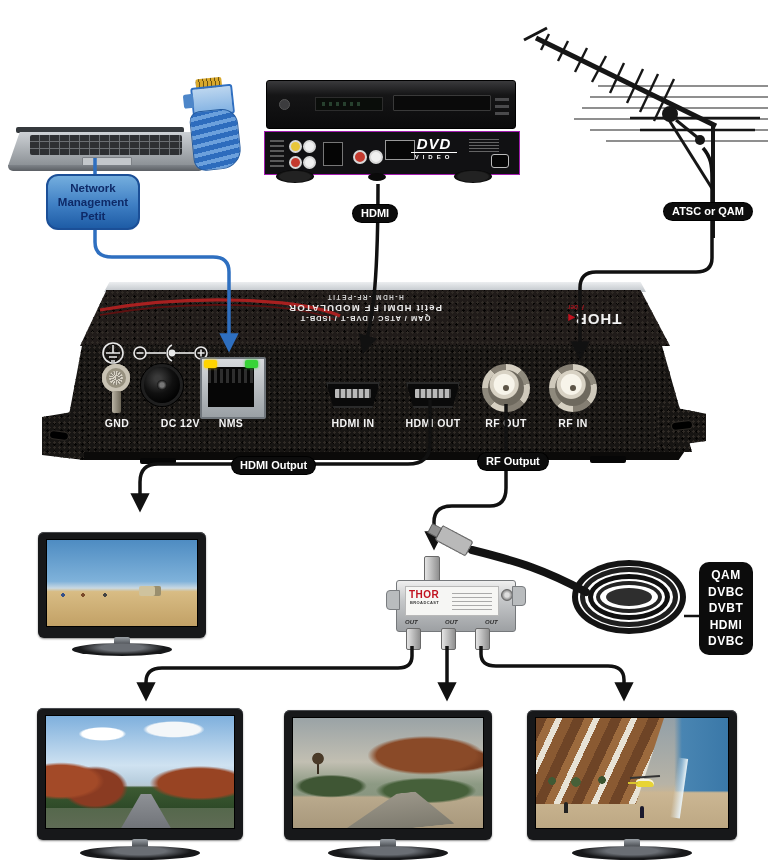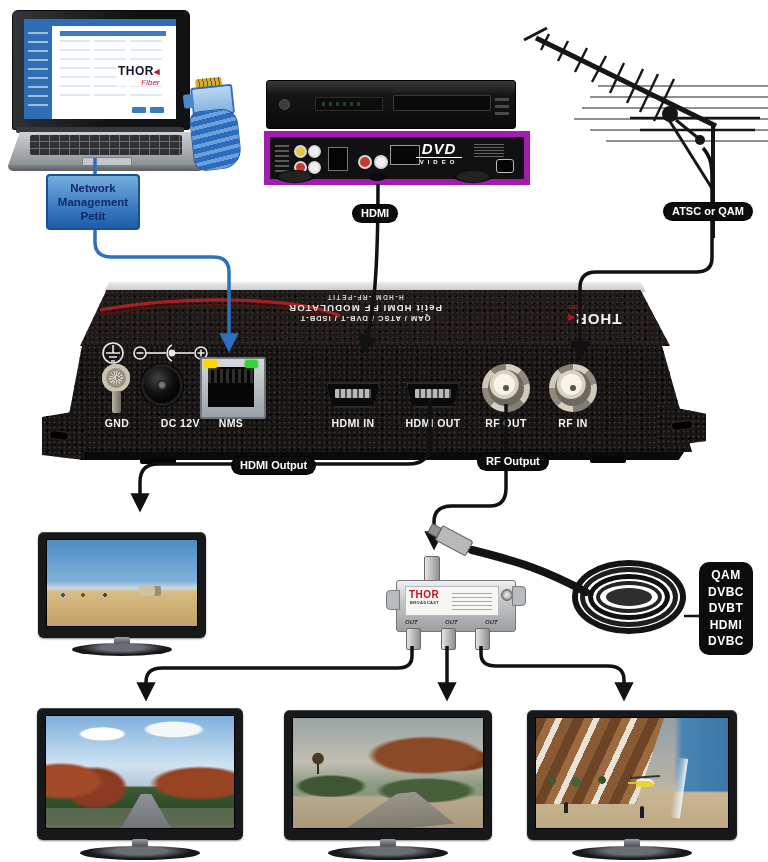--- a/index.html
+++ b/index.html
@@ -6,21 +6,21 @@
   #canvas{position:relative;width:768px;height:862px;background:#fff;overflow:hidden;
           font-family:"Liberation Sans",sans-serif;}
   .abs{position:absolute;}
   
   .pill{position:absolute;z-index:6;background:#0c0c0c;color:#fff;font-weight:bold;
         font-size:11px;line-height:13px;border-radius:10px;padding:2px 8px;text-align:center;
         white-space:nowrap;box-shadow:0 0 0 1px #000;}
   
   .nms-label{position:absolute;z-index:6;left:46px;top:174px;width:78px;
         background:linear-gradient(180deg,#74aede 0%,#3f7fc4 55%,#1e5ca6 100%);
-        border:2px solid #1b4f97;border-radius:4px;color:#0e2a68;font-weight:bold;
+        border:2px solid #1b4f97;border-radius:12px;color:#0e2a68;font-weight:bold;
         font-size:11.5px;line-height:14px;text-align:center;padding:5px 6px;}
   
   .standards{position:absolute;z-index:6;left:699px;top:562px;width:54px;height:88px;
         background:#0c0c0c;border-radius:10px;color:#fff;font-weight:bold;font-size:12px;
         line-height:16.5px;text-align:center;padding-top:5px;letter-spacing:.5px;}
   
   .mod-face{position:absolute;z-index:2;background-color:#171513;
         background-image:radial-gradient(#302b26 1px,transparent 1.3px),
                          radial-gradient(#050403 1px,transparent 1.3px);
         background-size:5px 5px,7px 7px;background-position:0 0,2px 3px;}
@@ -51,38 +51,20 @@
   .thor-red{color:#c1121f;}
   .tinybars{background:repeating-linear-gradient(180deg,#e0e8f0 0 2px,transparent 2px 9px);}
   svg{display:block;}
 </style>
 </head>
 <body>
 
 <div id="canvas">
 
   <div class="abs" style="left:8px;top:8px;width:196px;height:160px;z-index:2;">
-    <div class="abs" style="left:4px;top:2px;width:176px;height:118px;background:linear-gradient(100deg,#33373b,#101214 60%);border-radius:6px 6px 2px 2px;border:1px solid #0a0b0c;">
-      <div class="abs" style="left:11px;top:8px;width:152px;height:100px;background:#fff;overflow:hidden;">
-        <div class="abs" style="left:0;top:0;width:100%;height:7px;background:#2f6db5;"></div>
-        <div class="abs" style="left:0;top:7px;width:28px;height:93px;background:#2f6db5;">
-          <div class="abs tinybars" style="left:4px;top:6px;width:20px;height:80px;opacity:.65;"></div>
-        </div>
-        <div class="abs" style="left:36px;top:12px;width:106px;height:5px;background:#3a7cc4;"></div>
-        <div class="abs tinybars" style="left:36px;top:21px;width:30px;height:58px;"></div>
-        <div class="abs tinybars" style="left:70px;top:21px;width:32px;height:58px;"></div>
-        <div class="abs tinybars" style="left:106px;top:21px;width:32px;height:58px;"></div>
-        <div class="abs" style="left:108px;top:88px;width:14px;height:6px;background:#3a7cc4;border-radius:1px;"></div>
-        <div class="abs" style="left:126px;top:88px;width:14px;height:6px;background:#3a7cc4;border-radius:1px;"></div>
-        <div class="abs" style="left:92px;top:42px;text-align:center;background:rgba(255,255,255,.85);padding:0 2px;">
-          <span style="font-weight:900;font-size:12px;color:#15152e;letter-spacing:.5px;">THOR</span><span class="thor-red" style="font-weight:900;font-size:11px;">◂</span>
-          <div class="thor-red" style="font-style:italic;font-size:8px;line-height:7px;text-align:right;">Fiber</div>
-        </div>
-      </div>
-    </div>
     <div class="abs" style="left:8px;top:119px;width:168px;height:6px;background:#35393d;border-radius:2px;"></div>
     <div class="abs" style="left:0;top:124px;width:196px;height:34px;background:linear-gradient(#cdd1d5,#8b9095);clip-path:polygon(6% 0,94% 0,100% 100%,0 100%);">
       <div class="abs" style="left:22px;top:3px;width:152px;height:20px;background:#2e3033;background-image:repeating-linear-gradient(90deg,transparent 0 9px,#6b6f73 9px 10px),repeating-linear-gradient(0deg,transparent 0 6px,#6b6f73 6px 7px);border-radius:2px;"></div>
       <div class="abs" style="left:74px;top:25px;width:48px;height:7px;background:#c3c7cb;border:1px solid #7e8287;border-radius:1px;"></div>
     </div>
     <div class="abs" style="left:0;top:157px;width:196px;height:6px;background:linear-gradient(#7e8389,#5b5f64);border-radius:0 0 5px 5px;"></div>
   </div>
 
   <div class="abs" style="left:184px;top:78px;width:56px;height:92px;z-index:2;transform:rotate(-6deg);">
     <div class="abs" style="left:16px;top:0;width:26px;height:10px;background:repeating-linear-gradient(90deg,#d9a92c 0 3px,#6e5410 3px 4px);border-radius:2px 2px 0 0;"></div>
@@ -91,21 +73,21 @@
     <div class="abs" style="left:6px;top:32px;width:46px;height:58px;background:repeating-linear-gradient(172deg,#2d6cbd 0 5px,#6ba0dc 5px 9px);border-radius:10px 16px 20px 12px;border:1px solid #235a9e;"></div>
   </div>
 
   <div class="abs" style="left:262px;top:78px;width:258px;height:110px;z-index:2;">
     <div class="abs" style="left:4px;top:2px;width:248px;height:47px;background:linear-gradient(180deg,#3a3a3c 0%,#151516 30%,#0b0b0c 100%);border-radius:3px;border:1px solid #000;">
       <div class="abs" style="left:12px;top:18px;width:9px;height:9px;border-radius:50%;background:#3c3c3e;border:1px solid #555;"></div>
       <div class="abs" style="left:48px;top:16px;width:66px;height:12px;background:#0a0d0a;border:1px solid #2c2c2c;background-image:repeating-linear-gradient(90deg,#27402e 0 3px,transparent 3px 7px);background-size:60% 4px;background-repeat:no-repeat;background-position:6px 4px;"></div>
       <div class="abs" style="left:126px;top:14px;width:96px;height:14px;background:#0a0a0a;border:1px solid #3a3a3a;border-radius:1px;"></div>
       <div class="abs" style="left:228px;top:14px;width:14px;height:20px;background:repeating-linear-gradient(0deg,#4a4a4c 0 3px,transparent 3px 7px);"></div>
     </div>
-    <div class="abs" style="left:2px;top:53px;width:254px;height:42px;background:#111113;border:6px solid #a21caf;">
+    <div class="abs" style="left:2px;top:53px;width:254px;height:42px;background:#111113;border:1px solid #a21caf;">
       <div class="abs" style="left:5px;top:5px;width:14px;height:30px;background:repeating-linear-gradient(0deg,#8a8a8a 0 2px,transparent 2px 5px);opacity:.6;"></div>
       <div class="abs" style="left:24px;top:8px;width:9px;height:9px;border-radius:50%;background:#e8c63a;border:2px solid #d8d8d8;"></div>
       <div class="abs" style="left:38px;top:8px;width:9px;height:9px;border-radius:50%;background:#f0f0f0;border:2px solid #d8d8d8;"></div>
       <div class="abs" style="left:24px;top:24px;width:9px;height:9px;border-radius:50%;background:#c43a2e;border:2px solid #d8d8d8;"></div>
       <div class="abs" style="left:38px;top:24px;width:9px;height:9px;border-radius:50%;background:#f0f0f0;border:2px solid #d8d8d8;"></div>
       <div class="abs" style="left:58px;top:10px;width:18px;height:22px;background:#050505;border:1px solid #777;"></div>
       <div class="abs" style="left:88px;top:18px;width:10px;height:10px;border-radius:50%;background:#c43a2e;border:2px solid #d8d8d8;"></div>
       <div class="abs" style="left:104px;top:18px;width:10px;height:10px;border-radius:50%;background:#f0f0f0;border:2px solid #d8d8d8;"></div>
       <div class="abs" style="left:120px;top:8px;width:28px;height:18px;border:1px solid #9a9a9a;background:#070707;"></div>
       <div class="abs" style="left:138px;top:4px;width:62px;text-align:center;">

